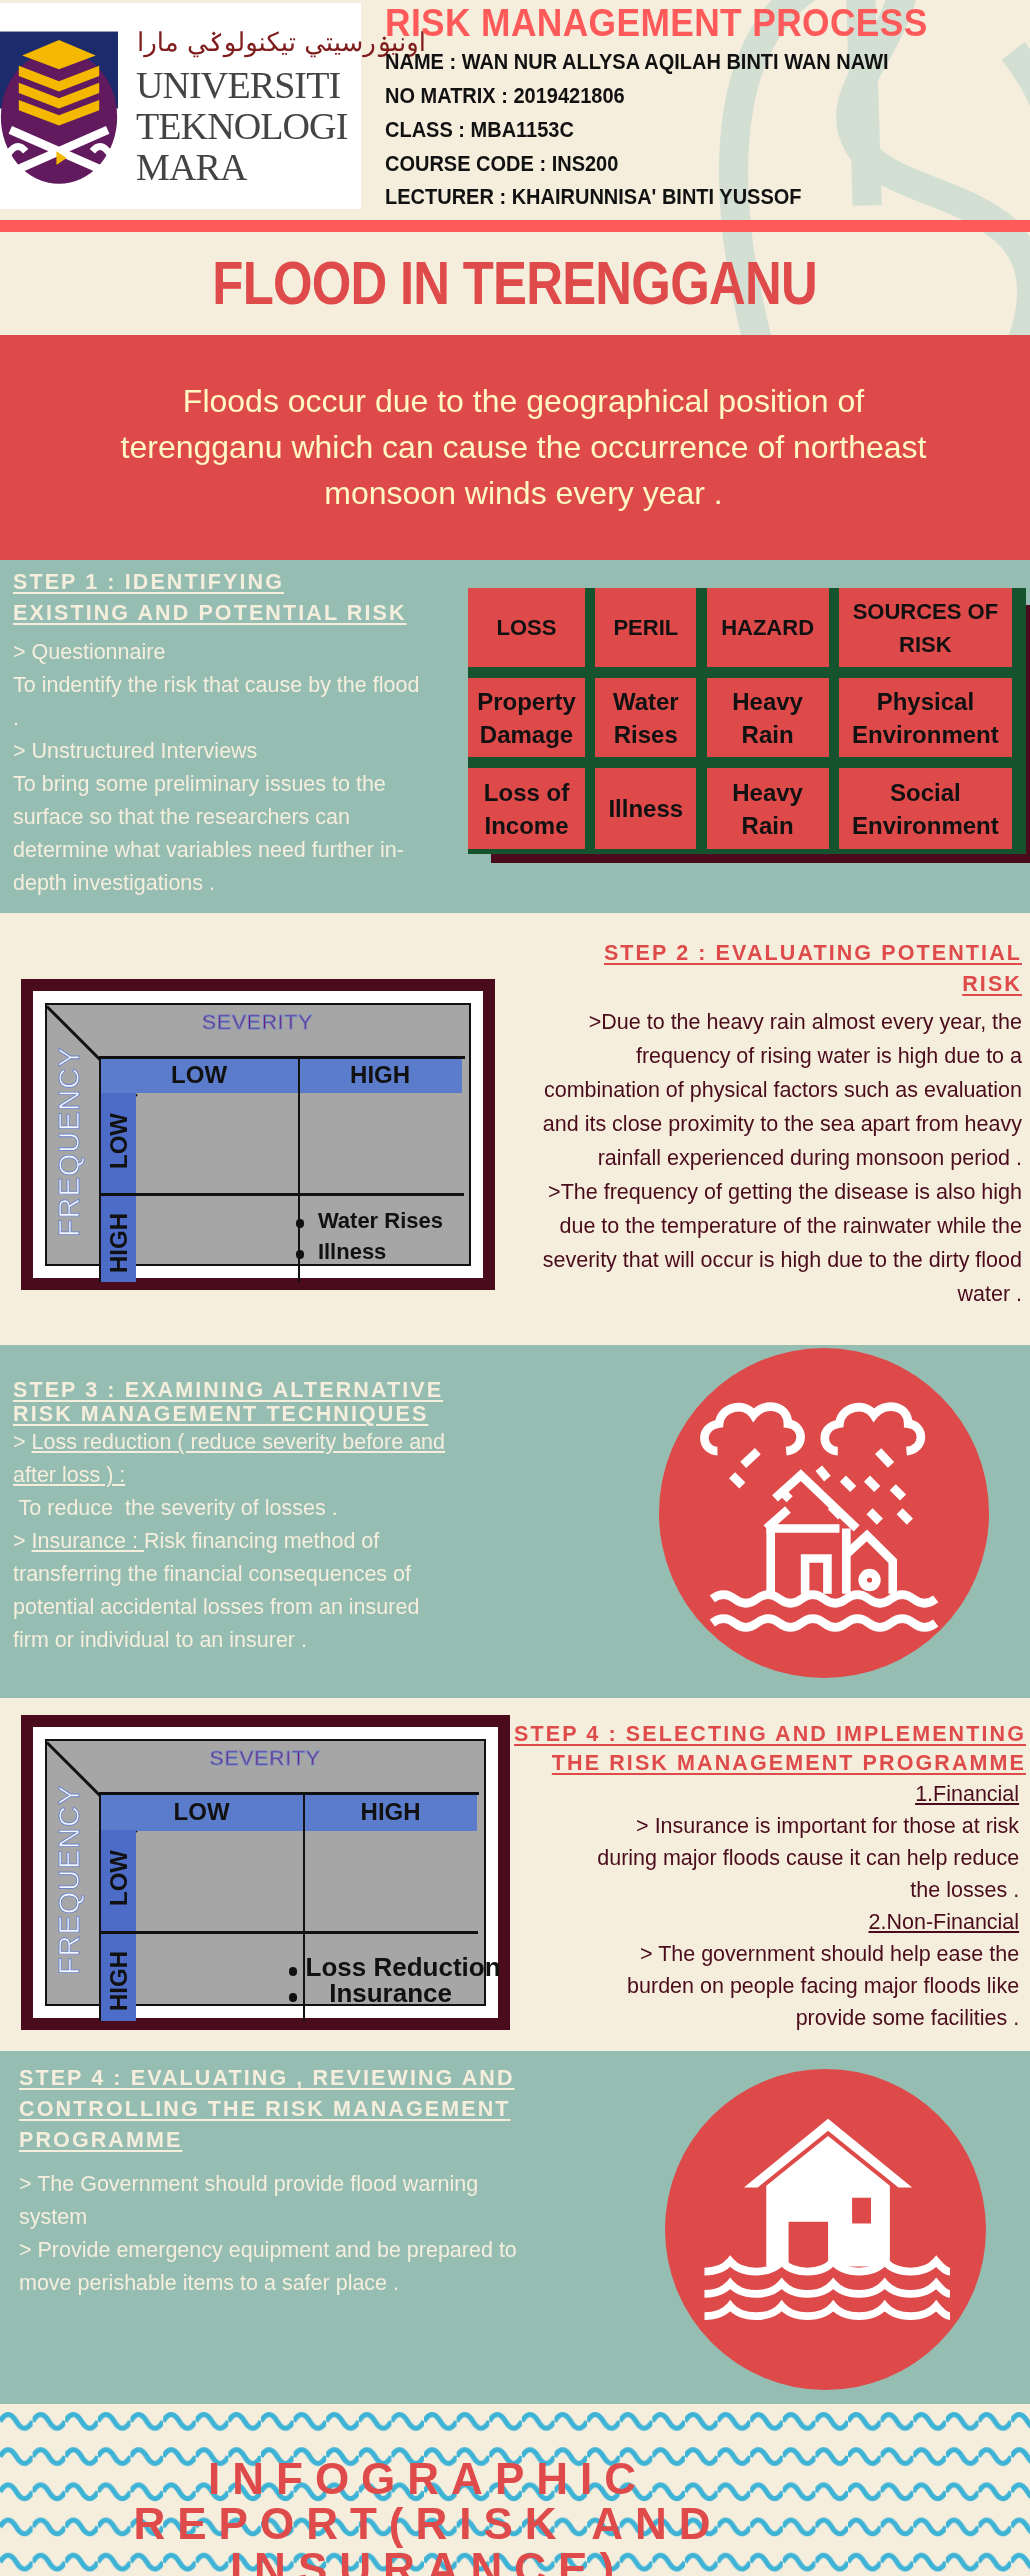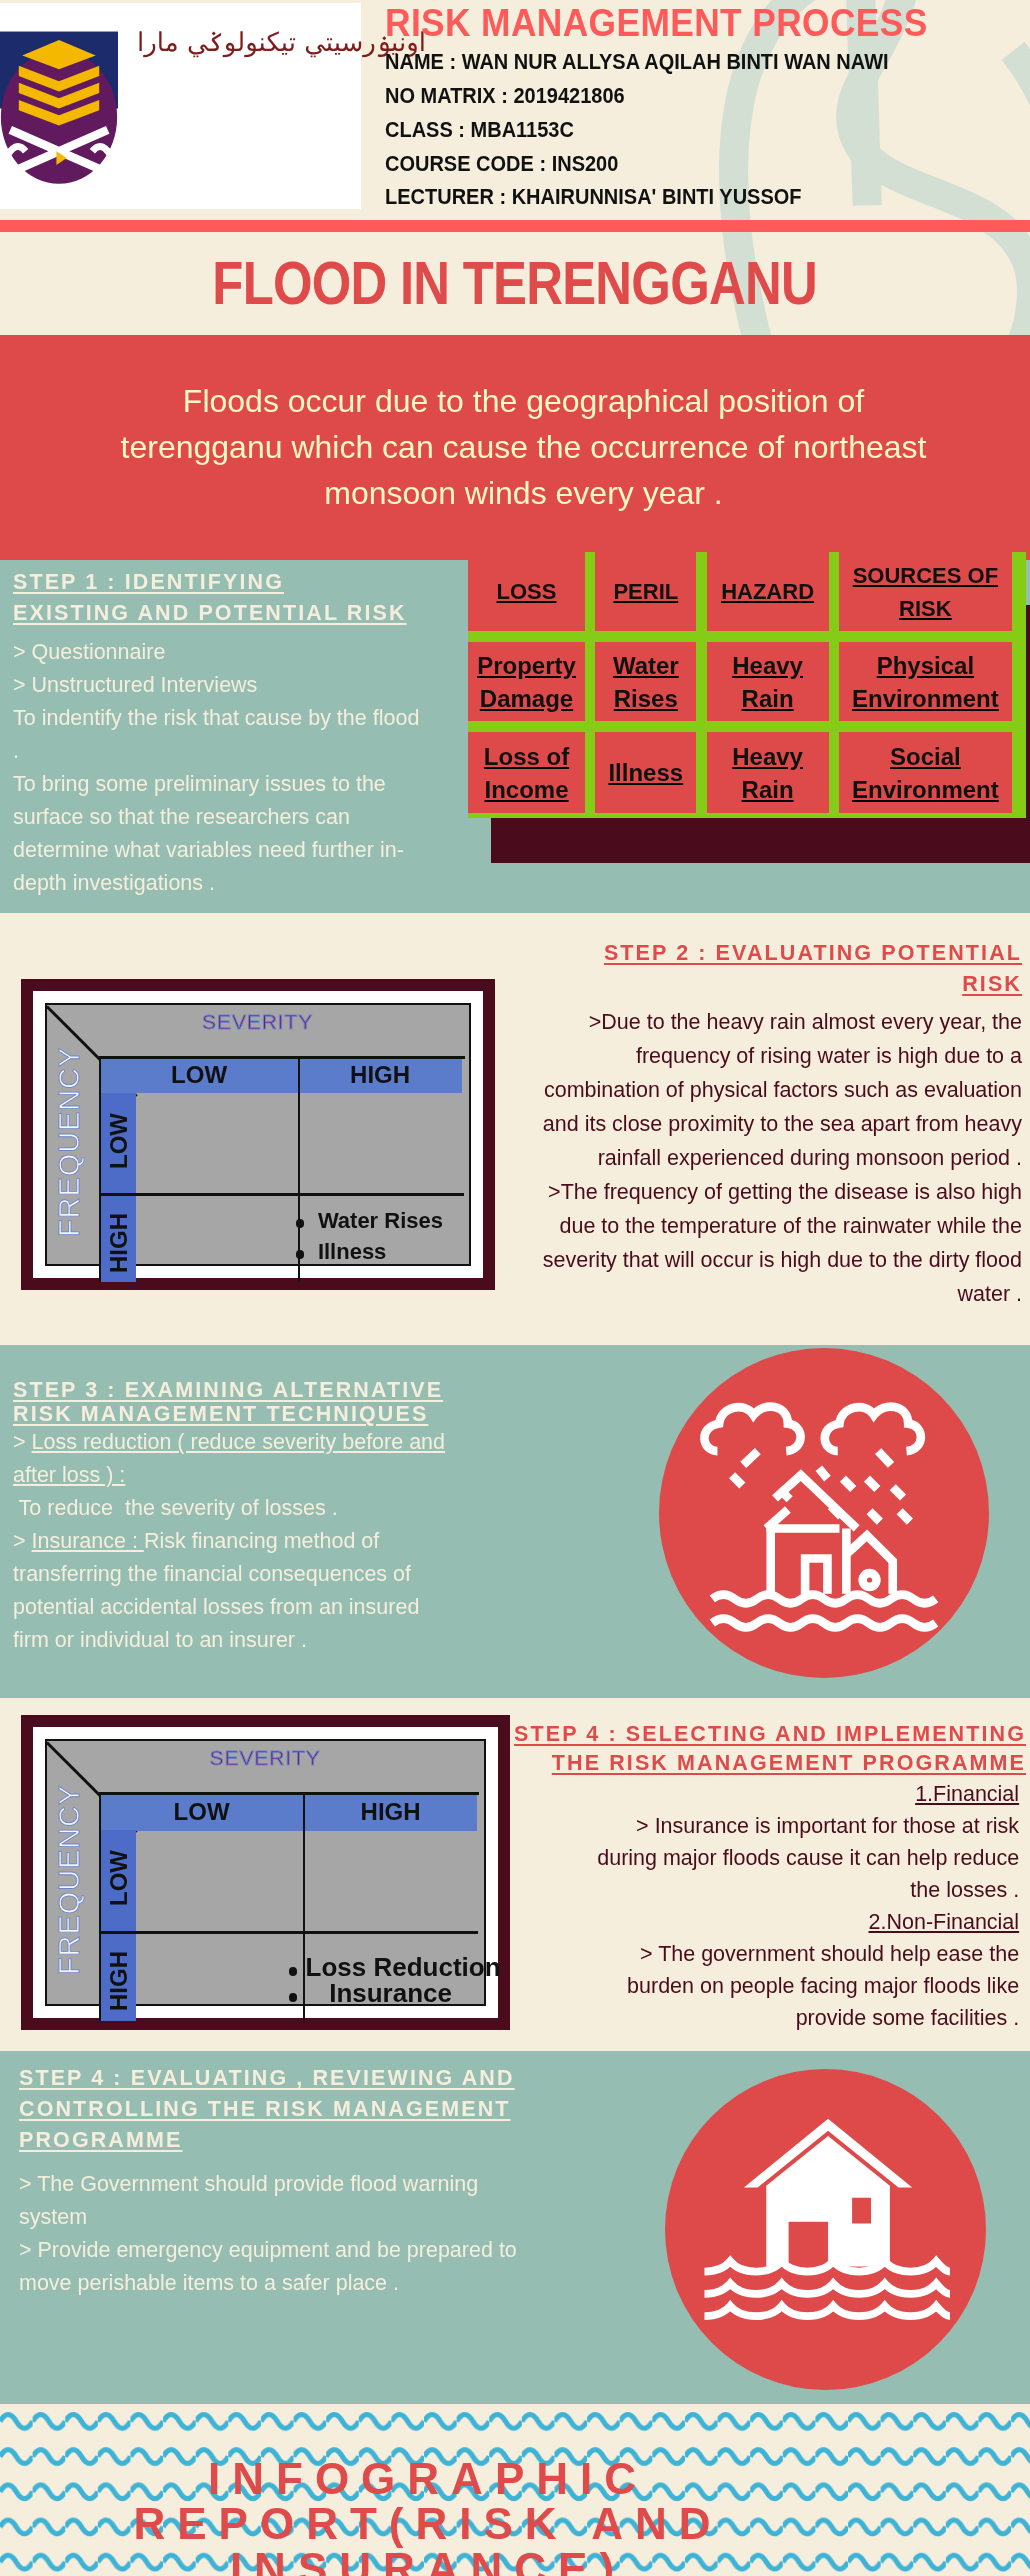--- a/index.html
+++ b/index.html
@@ -29,21 +29,21 @@
   .cream { background: #f5eedd; }
   .section { left: 0; width: 1030px; }
 
   .step-title-light { font-size: 21.5px; font-weight: bold; color: #f5eedd; letter-spacing: 2.1px; text-decoration: underline; text-underline-offset: 2.6px; line-height: 31px; }
   .step-title-red { font-size: 21.5px; font-weight: bold; color: #df4a4a; letter-spacing: 2.1px; text-decoration: underline; text-underline-offset: 2.6px; line-height: 31px; text-align: right; }
   .body-light { font-size: 21.5px; color: #f5eedd; line-height: 33px; }
   .body-dark { font-size: 21.5px; color: #4a0b1c; line-height: 34px; text-align: right; }
 
   
   #risk-table-shadow { left: 491px; top: 605px; width: 539px; height: 258px; background: #4a0b1c; }
-  #risk-table { left: 468px; top: 552px; width: 558px; height: 266px; background: #84cc16; display: grid; grid-template-columns: 117px 101px 122px 173px; grid-template-rows: 79px 79px 81px; column-gap: 10.3px; row-gap: 11px; text-decoration: underline; }
+  #risk-table { left: 468px; top: 588px; width: 558px; height: 266px; background: #14532d; display: grid; grid-template-columns: 117px 101px 122px 173px; grid-template-rows: 79px 79px 81px; column-gap: 10.3px; row-gap: 11px; }
   .rt-cell { background: #de4a4a; color: #111; font-weight: bold; font-size: 24px; line-height: 33px; display: flex; align-items: center; justify-content: center; text-align: center; padding: 0 1.7px; }
   .rt-head { font-size: 22px; line-height: 33px; }
 
   
   .matrix-frame { background: #4a0b1c; padding: 12px; }
   .matrix-white { background: #fff; width: 100%; height: 100%; padding: 12px 12px 12px 12px; position: relative; }
   .matrix { position: relative; width: 100%; height: 100%; background: #a6a6a6; border: 2.6px solid #111; }
   .mx-sev { position: absolute; left: 0; right: 0; top: 5.2px; text-align: center; font-size: 21px; color: #701a75; -webkit-text-stroke: 0.9px #6b84c8; font-weight: normal; letter-spacing: 0.9px; }
   .mx-freq { position: absolute; font-size: 29px; color: #f4f7ff; -webkit-text-stroke: 0.9px #6b84c8; transform: rotate(-90deg); transform-origin: left top; white-space: nowrap; letter-spacing: 0.9px; }
   .mx-colhead { position: absolute; background: #5b7ccb; display: flex; align-items: center; justify-content: center; font-size: 24px; font-weight: bold; color: #111; }
@@ -79,20 +79,25 @@
       <ellipse cx="69" cy="100" rx="68" ry="78" fill="#611a5e"></ellipse>
       <polygon points="69,10 112,28 69,44 26,28" fill="#f5b800"></polygon>
       <polygon points="22,40 69,58 116,40 116,52 69,70 22,52" fill="#f5b800"></polygon>
       <polygon points="22,60 69,78 116,60 116,72 69,90 22,72" fill="#f5b800"></polygon>
       <polygon points="22,80 69,98 116,80 116,92 69,110 22,92" fill="#f5b800"></polygon>
       <path d="M12 115 L 126 165 M126 115 L 12 165" stroke="#fff" stroke-width="10"></path>
       <path d="M6 150 Q 18 125 30 140 M132 150 Q 120 125 108 140" stroke="#fff" stroke-width="8" fill="none"></path>
       <polygon points="66,140 78,148 66,156" fill="#f5b800"></polygon>
     </svg>
     <div class="abs" style="left:137px;top:24px;font-size:26px;color:#7f1d1d;font-family:'DejaVu Serif',serif;white-space:nowrap;">اونيۏرسيتي تيكنولوݢي مارا</div>
+    <div class="abs" style="left:136px;top:62px;font-size:38px;color:#444;font-family:'Liberation Serif',serif;line-height:41px;letter-spacing:-0.9px;">
+      <div>UNIVERSITI</div>
+      <div>TEKNOLOGI</div>
+      <div>MARA</div>
+    </div>
   </div>
 
   <div id="header-title" class="abs">RISK MANAGEMENT PROCESS</div>
   <div class="abs info-line" style="top:50px;">NAME : WAN NUR ALLYSA AQILAH BINTI WAN NAWI</div>
   <div class="abs info-line" style="top:84px;">NO MATRIX : 2019421806</div>
   <div class="abs info-line" style="top:118px;">CLASS : MBA1153C</div>
   <div class="abs info-line" style="top:152px;">COURSE CODE : INS200</div>
   <div class="abs info-line" style="top:185px;">LECTURER : KHAIRUNNISA' BINTI YUSSOF</div>
 </div>
 <div id="red-rule" class="abs"></div>
@@ -111,22 +116,22 @@
 </div>
 
 <div class="abs section teal" style="top:560px;height:353px;"></div>
 <div class="abs" style="left:13px;top:567px;width:412px;">
   <div class="step-title-light">
     <div>STEP 1 : IDENTIFYING</div>
     <div>EXISTING AND POTENTIAL RISK</div>
   </div>
   <div class="body-light" style="margin-top:6.9px;">
     <div>&gt; Questionnaire</div>
+    <div>To indentify the risk that cause by the flood .</div>
     <div>&gt; Unstructured Interviews</div>
-    <div>To indentify the risk that cause by the flood .</div>
     <div>To bring some preliminary issues to the surface so that the researchers can determine what variables need further in-depth investigations .</div>
   </div>
 </div>
 
 <div id="risk-table-shadow" class="abs"></div>
 <div id="risk-table" class="abs">
   <div class="rt-cell rt-head">LOSS</div>
   <div class="rt-cell rt-head">PERIL</div>
   <div class="rt-cell rt-head">HAZARD</div>
   <div class="rt-cell rt-head">SOURCES OF RISK</div>

